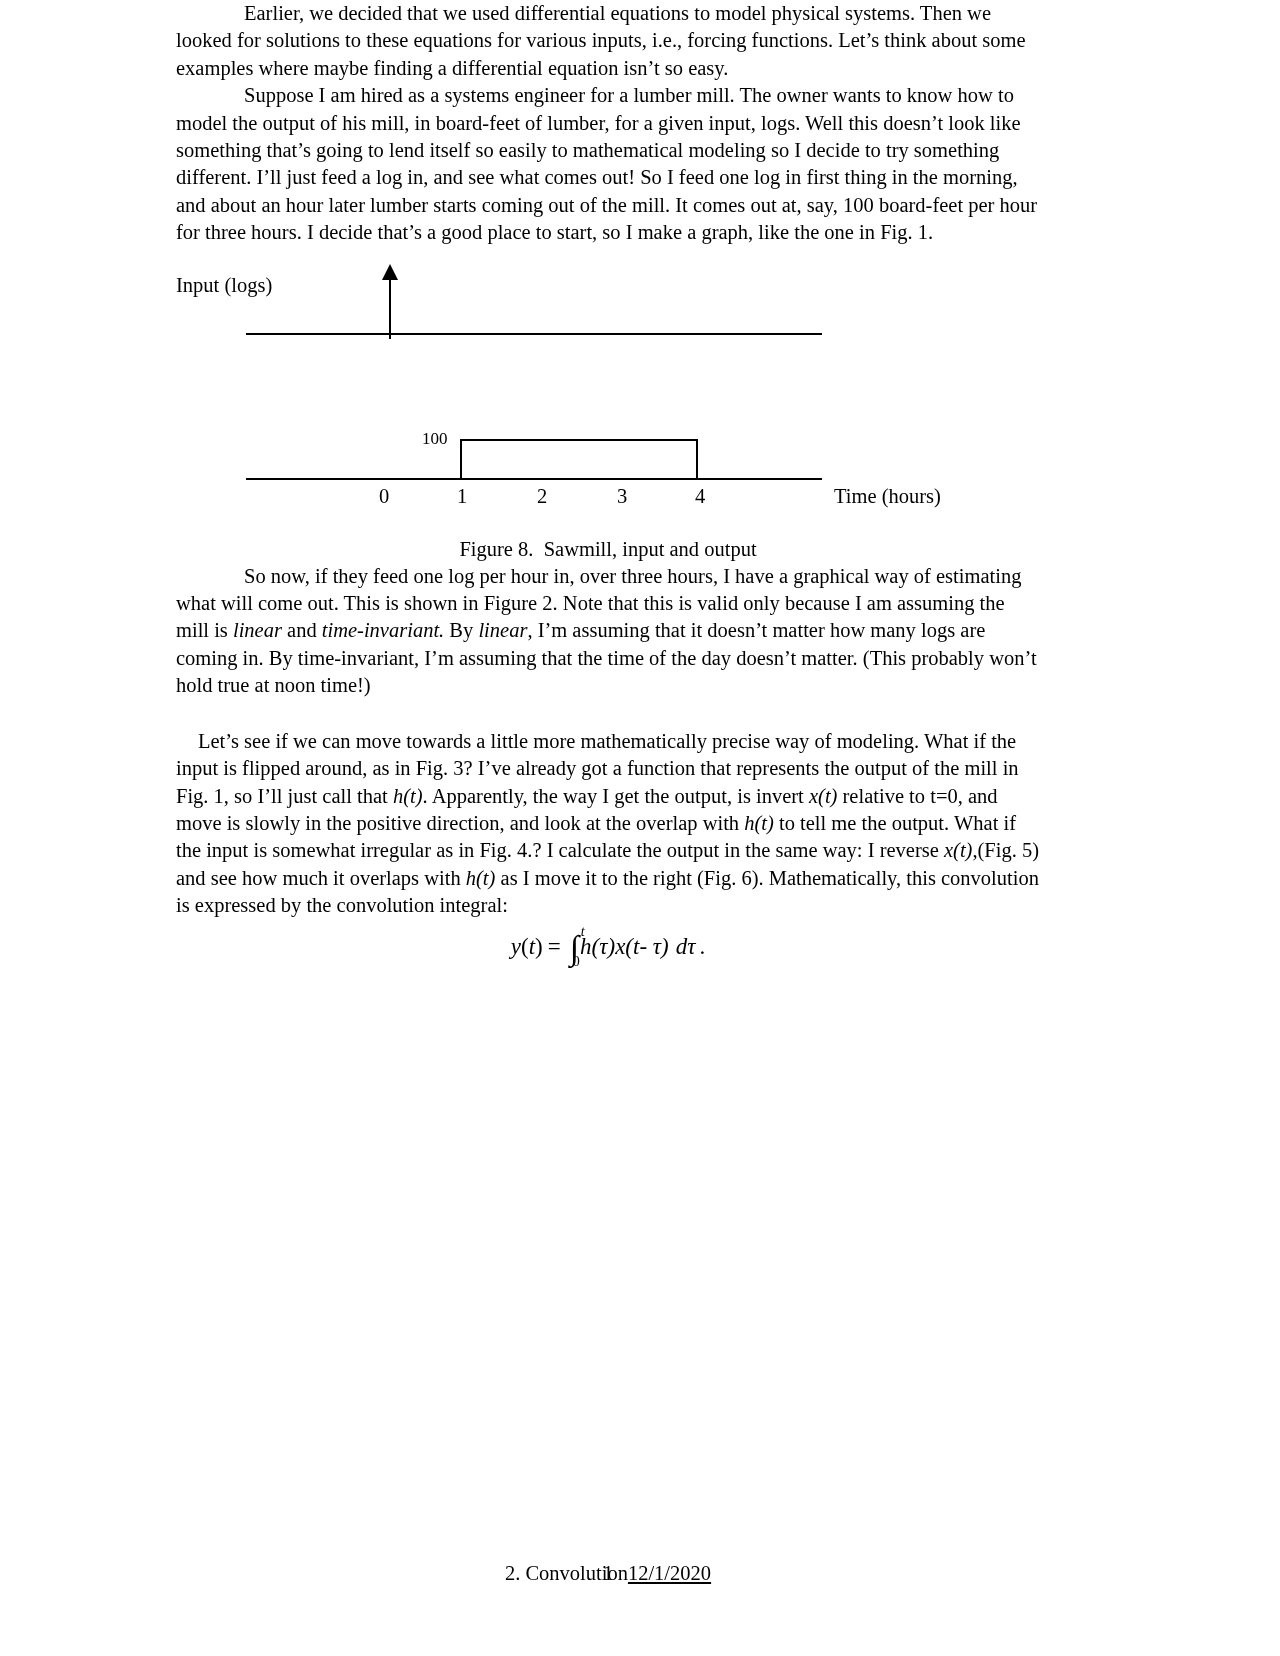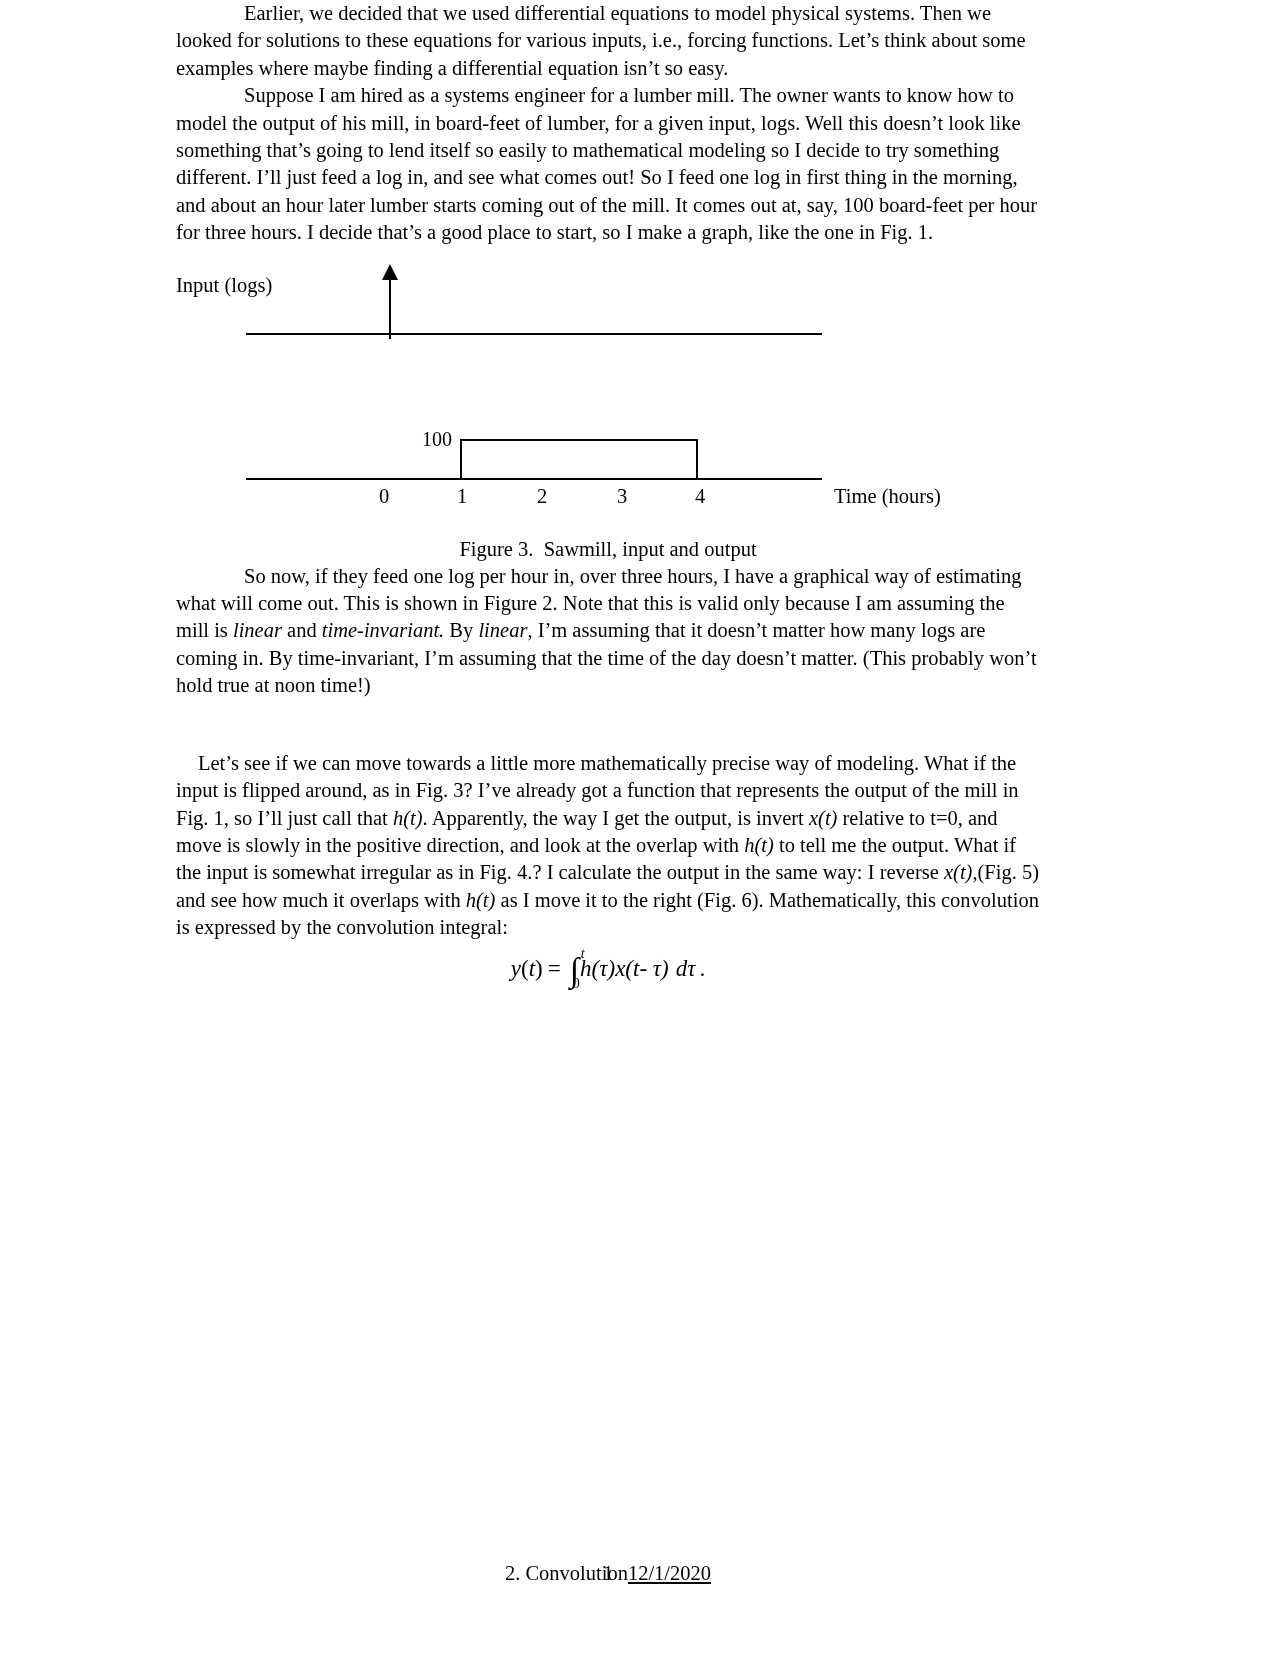--- a/index.html
+++ b/index.html
@@ -95,21 +95,21 @@
   
   #output-axis { left: 70px; top: 215px; width: 576px; }
   .pulse-left  { left: 284px; top: 176px; height: 41px; }
   .pulse-right { left: 520px; top: 176px; height: 41px; }
   .pulse-top   { left: 284px; top: 176px; width: 238px; }
 
   .tick-100 {
     position: absolute;
     left: 246px;
     top: 166px;
-    font-size: 20px;
+    font-size: 17px;
     line-height: 20.5px;
   }
 
   .ticks-row {
     position: absolute;
     left: 0;
     top: 222px;
     width: 864px;
     height: 30px;
   }
@@ -224,28 +224,28 @@
       <div class="ticks-row">
         <div class="tick-num" style="left:196px">0</div>
         <div class="tick-num" style="left:274px">1</div>
         <div class="tick-num" style="left:354px">2</div>
         <div class="tick-num" style="left:434px">3</div>
         <div class="tick-num" style="left:512px">4</div>
       </div>
 
       <div class="time-axis-label">Time (hours)</div>
 
-      <div class="fig-caption">Figure 3.  Sawmill, input and output</div>
+      <div class="fig-caption">Figure 8.  Sawmill, input and output</div>
     </div>
 
     <p class="body-par">
       <span class="indent"></span><span>So now, if they feed one log per hour in, over three hours, I have a graphical way of estimating what will come out.  This is shown in Figure 2.  Note that this is valid only because I am assuming the mill is </span><i>linear</i><span> and </span><i>time-invariant.</i><span>   By </span><i>linear</i><span>, I’m assuming that it doesn’t matter how many logs are coming in.  By time-invariant, I’m assuming that the time of the day doesn’t matter.  (This probably won’t hold true at noon time!)</span>
     </p>
 
-    <p class="body-par" style="margin-top:50px">
+    <p class="body-par" style="margin-top:28px">
       <span class="indent-small"></span><span>Let’s see if we can move towards a little more mathematically precise way of modeling. What if the input is flipped around, as in Fig. 3?   I’ve already got a function that represents the output of the mill in Fig. 1, so I’ll just call that </span><i>h(t)</i><span>.  Apparently, the way I get the output, is invert </span><i>x(t)</i><span> relative to t=0, and move is slowly in the positive direction, and look at the overlap with </span><i>h(t)</i><span> to tell me the output.   What if the input is somewhat irregular as in Fig. 4.?  I calculate the output in the same way:  I reverse </span><i>x(t)</i><span>,(Fig. 5) and see how much it overlaps with </span><i>h(t)</i><span> as I move it to the right (Fig. 6). Mathematically, this convolution is expressed by the convolution integral:</span>
     </p>
 
     <div class="equation">
       <span class="eq-inner">
         <span>y</span><span class="eq-paren">(</span><span>t</span><span class="eq-paren">)</span><span class="eq-op">=</span><span class="eq-int"><span>∫</span><span class="eq-lim-top">t</span><span class="eq-lim-bot">0</span></span><span>h(τ)x(t- τ)</span><span style="padding-left:7px">dτ</span><span class="eq-paren" style="padding-left:4px">.</span>
       </span>
     </div>
 
   </div>

